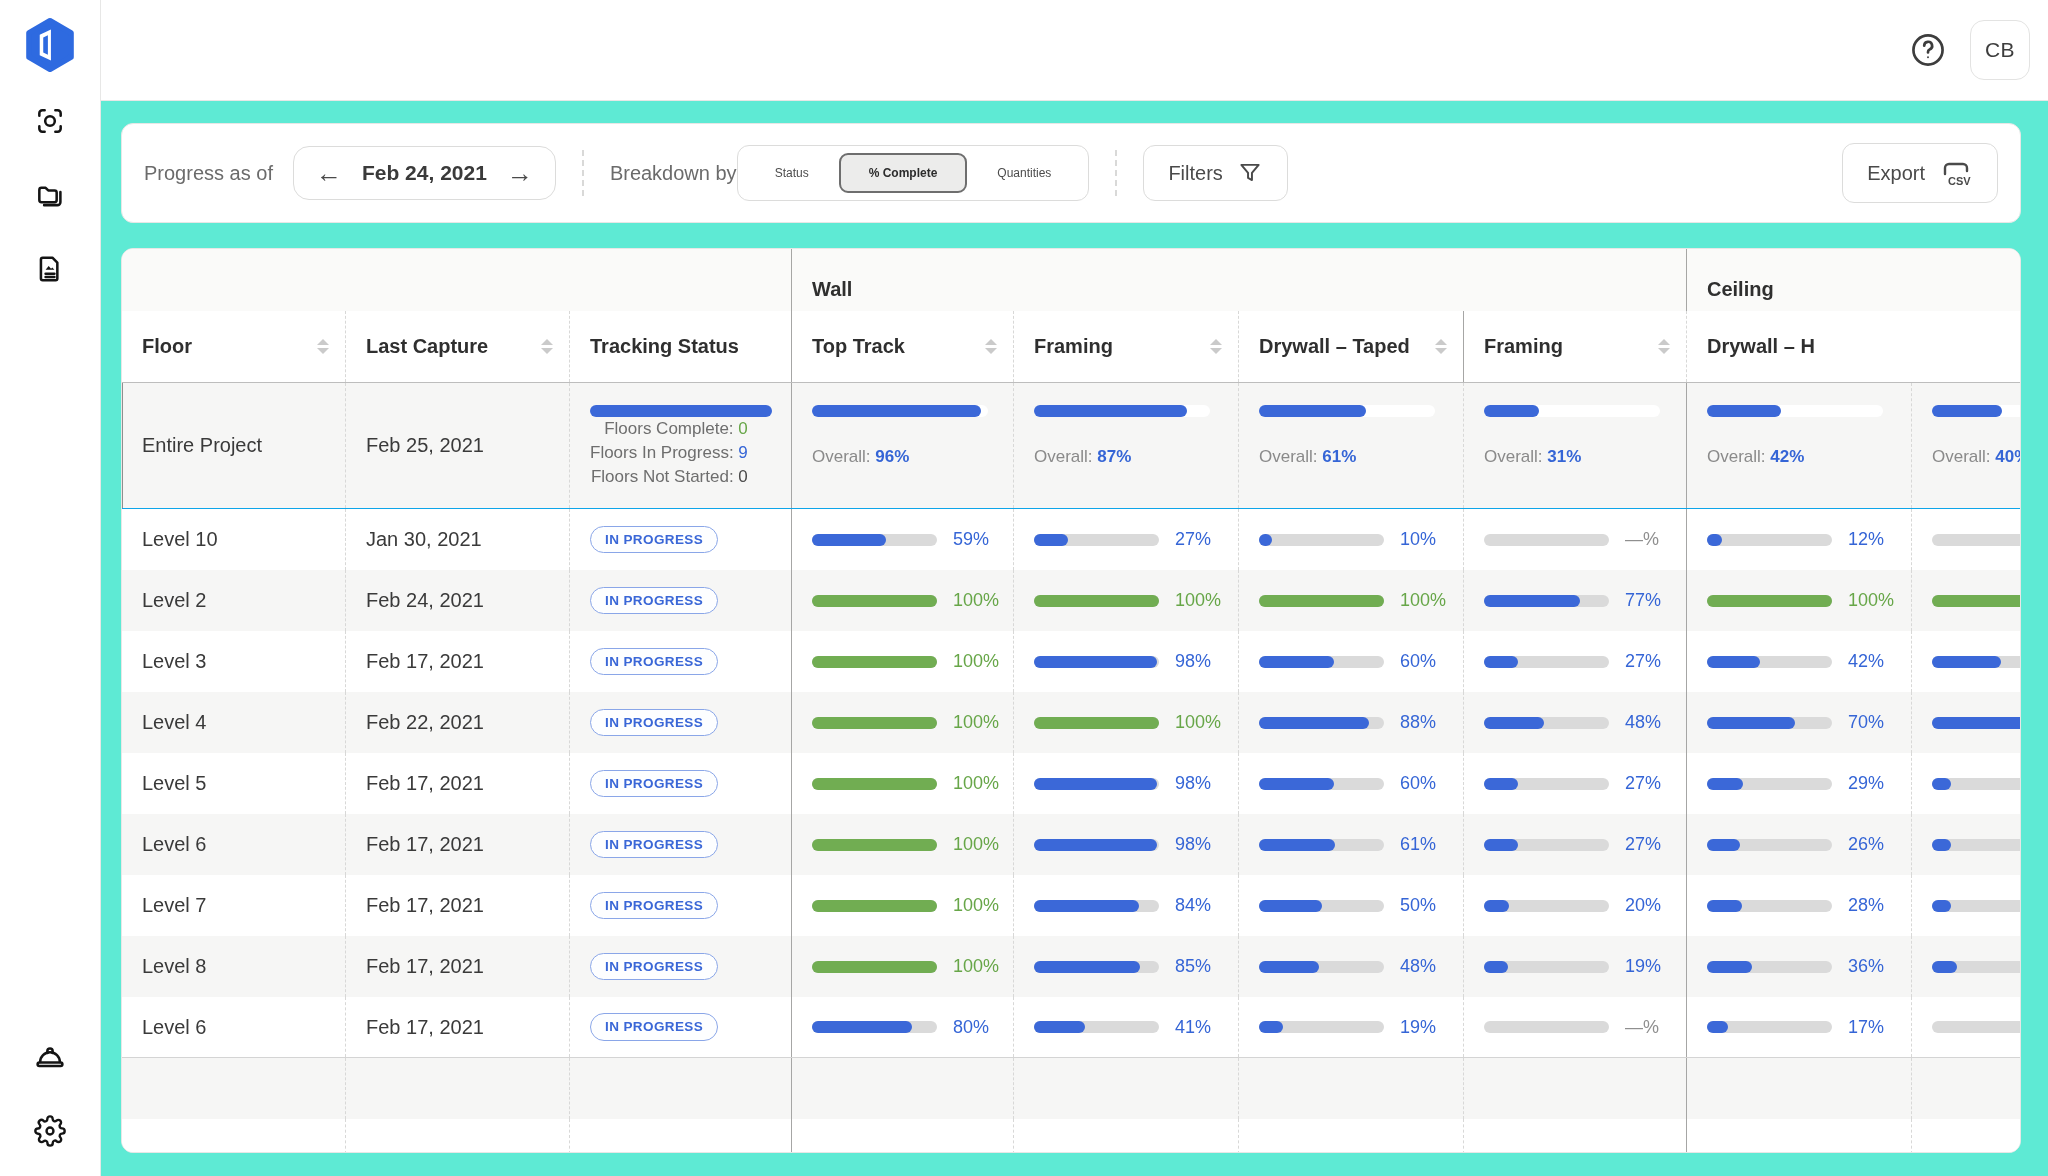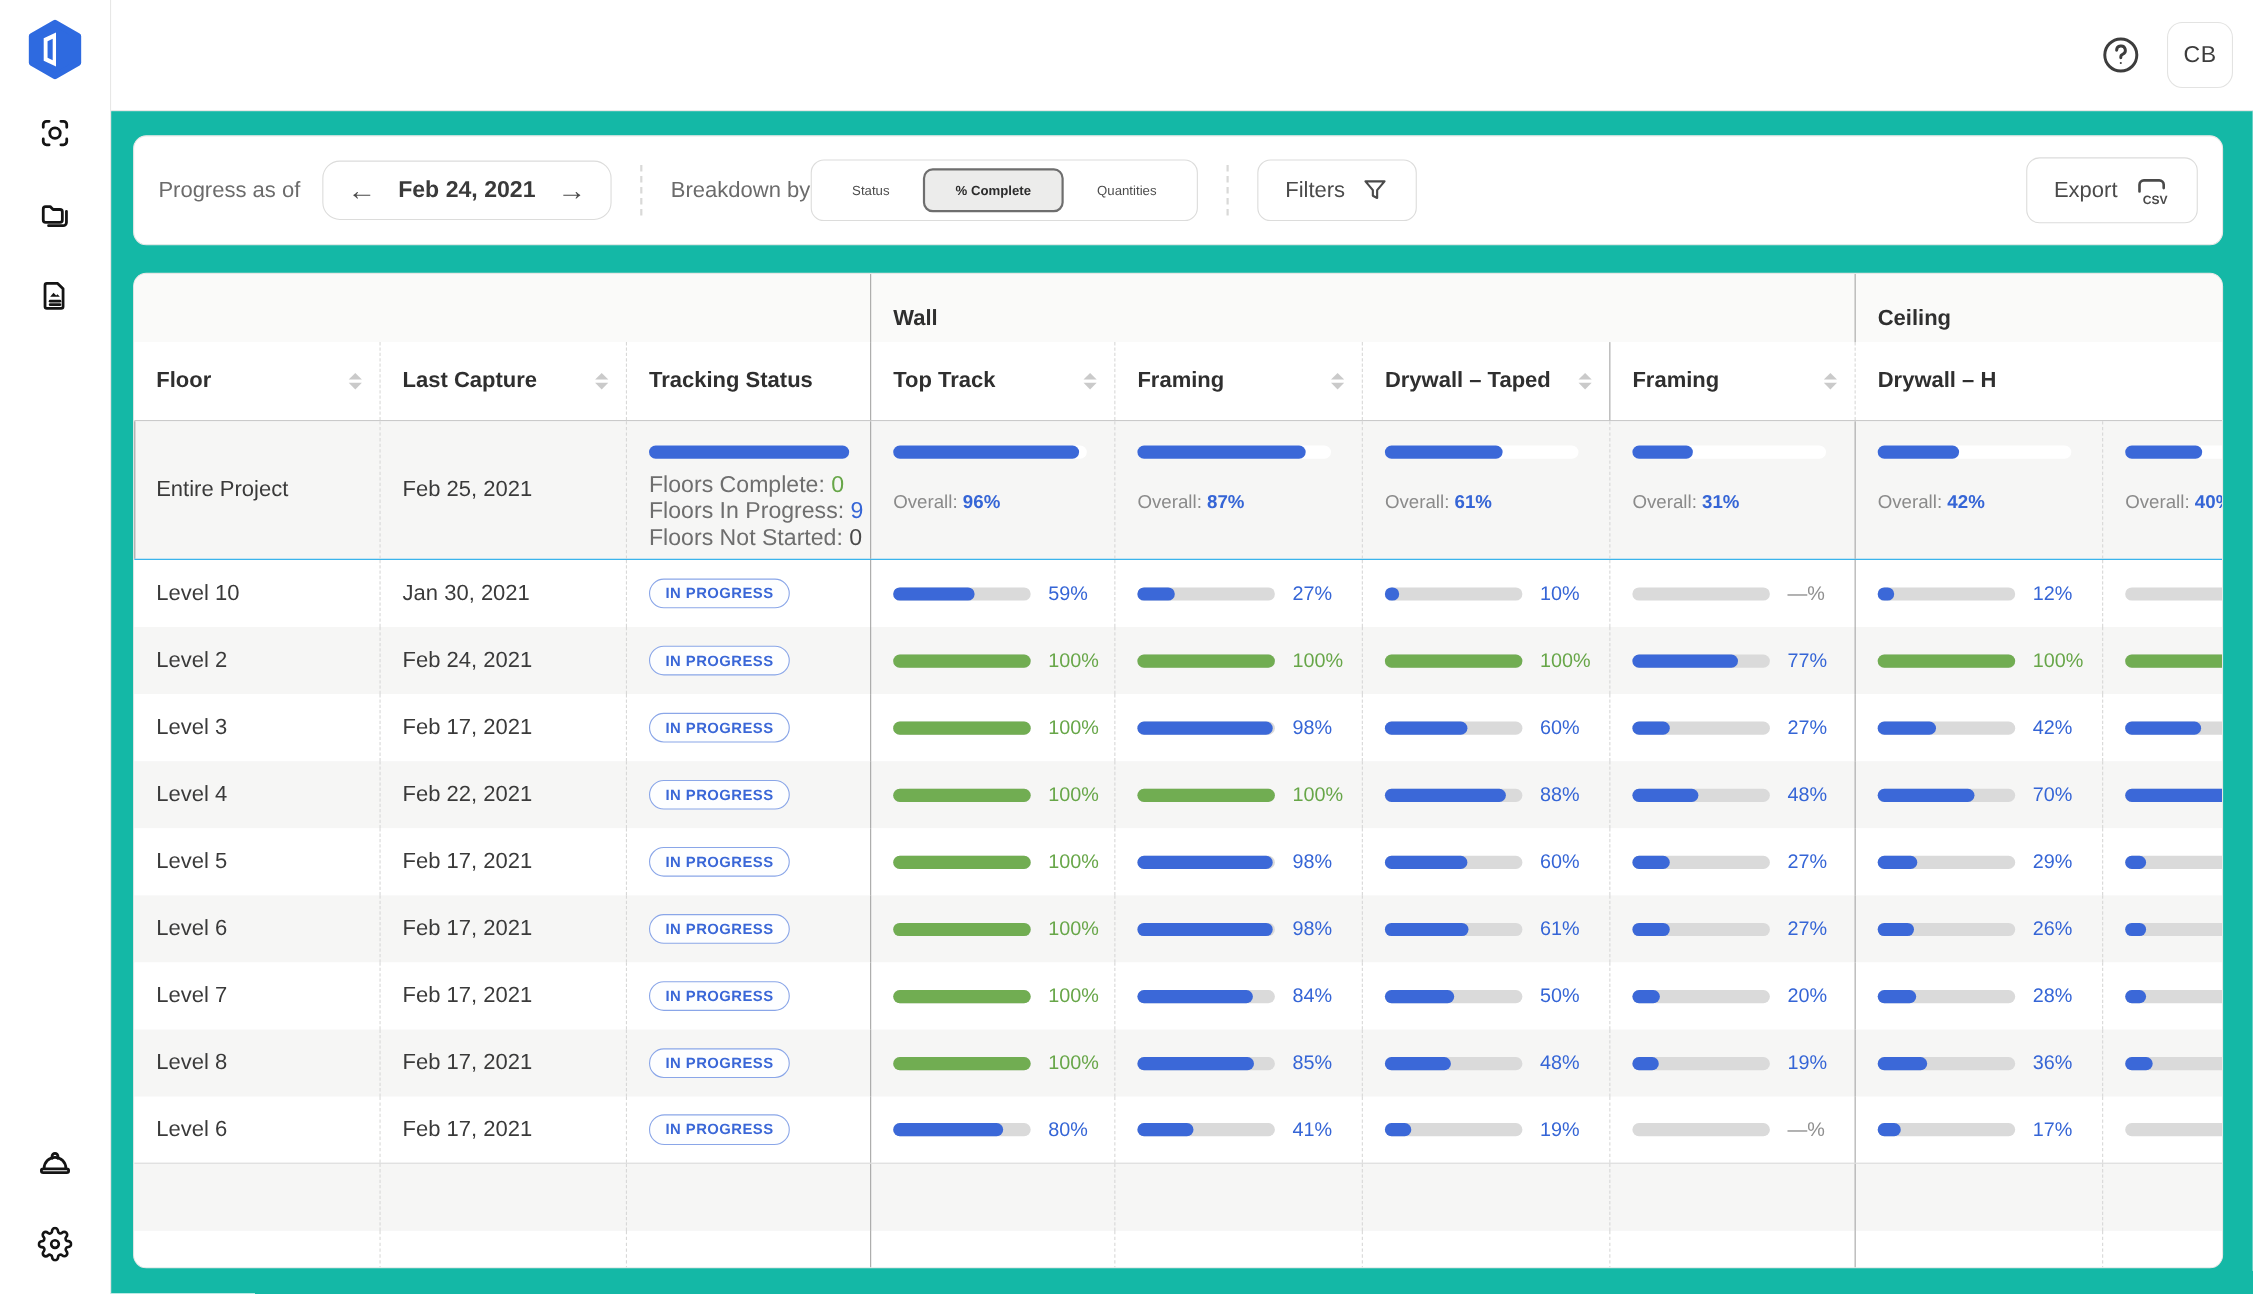--- a/index.html
+++ b/index.html
@@ -13,21 +13,21 @@
   .topbar-right{position:absolute;right:18px;top:0;height:100px;display:flex;align-items:center;gap:22px;}
   .help-btn{width:40px;height:40px;border-radius:50%;display:flex;align-items:center;justify-content:center;cursor:pointer;}
   .avatar{width:58px;height:58px;border:1px solid #e3e3e2;border-radius:14px;background:#fff;display:flex;align-items:center;justify-content:center;font-size:21px;color:#3d3d3d;letter-spacing:.5px;cursor:pointer;}
   
   .sidebar{position:absolute;left:0;top:0;width:100px;height:1176px;background:#fff;border-right:1px solid #e7e7e6;z-index:3;display:flex;flex-direction:column;align-items:center;}
   .logo{margin-top:16px;width:58px;height:58px;display:flex;align-items:center;justify-content:center;cursor:pointer;}
   .side-icons{margin-top:30px;display:flex;flex-direction:column;gap:40px;align-items:center;}
   .side-bottom{margin-top:auto;margin-bottom:28px;display:flex;flex-direction:column;gap:40px;align-items:center;}
   .side-icon{width:34px;height:34px;display:flex;align-items:center;justify-content:center;cursor:pointer;}
   
-  .page{position:absolute;left:100px;top:100px;width:1948px;height:1076px;background:#14b8a6;}
+  .page{position:absolute;left:100px;top:100px;width:1948px;height:1076px;background:#5eead4;}
   .card{position:absolute;left:21px;background:#fff;border:1px solid #e7e7e6;border-radius:12px;box-sizing:border-box;}
   
   .toolbar{top:23px;width:1900px;height:100px;display:flex;align-items:center;padding:0 22px;}
   .tb-label{font-size:20px;color:#6b6b6b;white-space:nowrap;}
   .datenav{margin-left:20px;display:flex;align-items:center;gap:20px;border:1px solid #dcdcdb;border-radius:16px;padding:13px 22px;cursor:pointer;background:#fff;}
   .datenav .arrow{font-size:26px;color:#4a4a4a;line-height:1;cursor:pointer;}
   .date-text{font-size:21px;font-weight:700;color:#3a3a3a;white-space:nowrap;}
   .vdash{height:46px;border-left:2px dashed #d9d9d8;margin:0 26px;}
   .segmented{display:flex;align-items:center;border:1px solid #dcdcdb;border-radius:12px;padding:7px;background:#fff;}
   .segment{font-size:12px;color:#4c4c4c;padding:11px 28px;border-radius:9px;border:2px solid transparent;white-space:nowrap;cursor:pointer;}
@@ -48,21 +48,21 @@
   .bs{border-left:1px solid #a6a6a5;}
   .srow{height:126px;background:#f6f6f5;border-bottom:1px solid #0ea5e9;box-shadow:inset 1px 0 0 #8f8f8f;}
   .cell{display:flex;align-items:center;padding-left:20px;box-sizing:border-box;font-size:20px;color:#3a3a3a;overflow:hidden;white-space:nowrap;}
   .scell{flex-direction:column;align-items:flex-start;justify-content:flex-start;padding-top:22px;}
   .track{height:12px;border-radius:6px;background:#dadada;position:relative;flex:none;}
   .track .fill{position:absolute;left:0;top:0;height:12px;border-radius:6px;}
   .strack{background:#ffffff;width:176px;}
   .dtrack{width:125px;}
   .ov-line{margin-top:14px;font-size:17px;color:#8a8a8a;}
   .ov-line b{font-weight:600;}
-  .tr-lines{margin-top:12px;font-size:21px;color:#6e6e6e;line-height:24px;}
+  .tr-lines{font-size:17px;color:#6e6e6e;line-height:24px;text-align:right;}
   .pcell{gap:16px;}
   .plabel{font-size:18px;}
   .drow{height:61px;background:#fff;}
   .drow.stripe{background:#f6f6f5;}
   .drow.last{border-bottom:1px solid #d4d4d4;}
   .erow1{height:61px;background:#f6f6f5;}
   .erow2{height:35px;background:#fff;}
   .pill{display:inline-flex;align-items:center;border:1.5px solid #8aa6e8;border-radius:999px;padding:6px 14px;font-size:13.5px;font-weight:700;letter-spacing:.4px;color:#3a67d7;background:#fdfeff;line-height:1;}
   svg{display:block;}
 </style>

